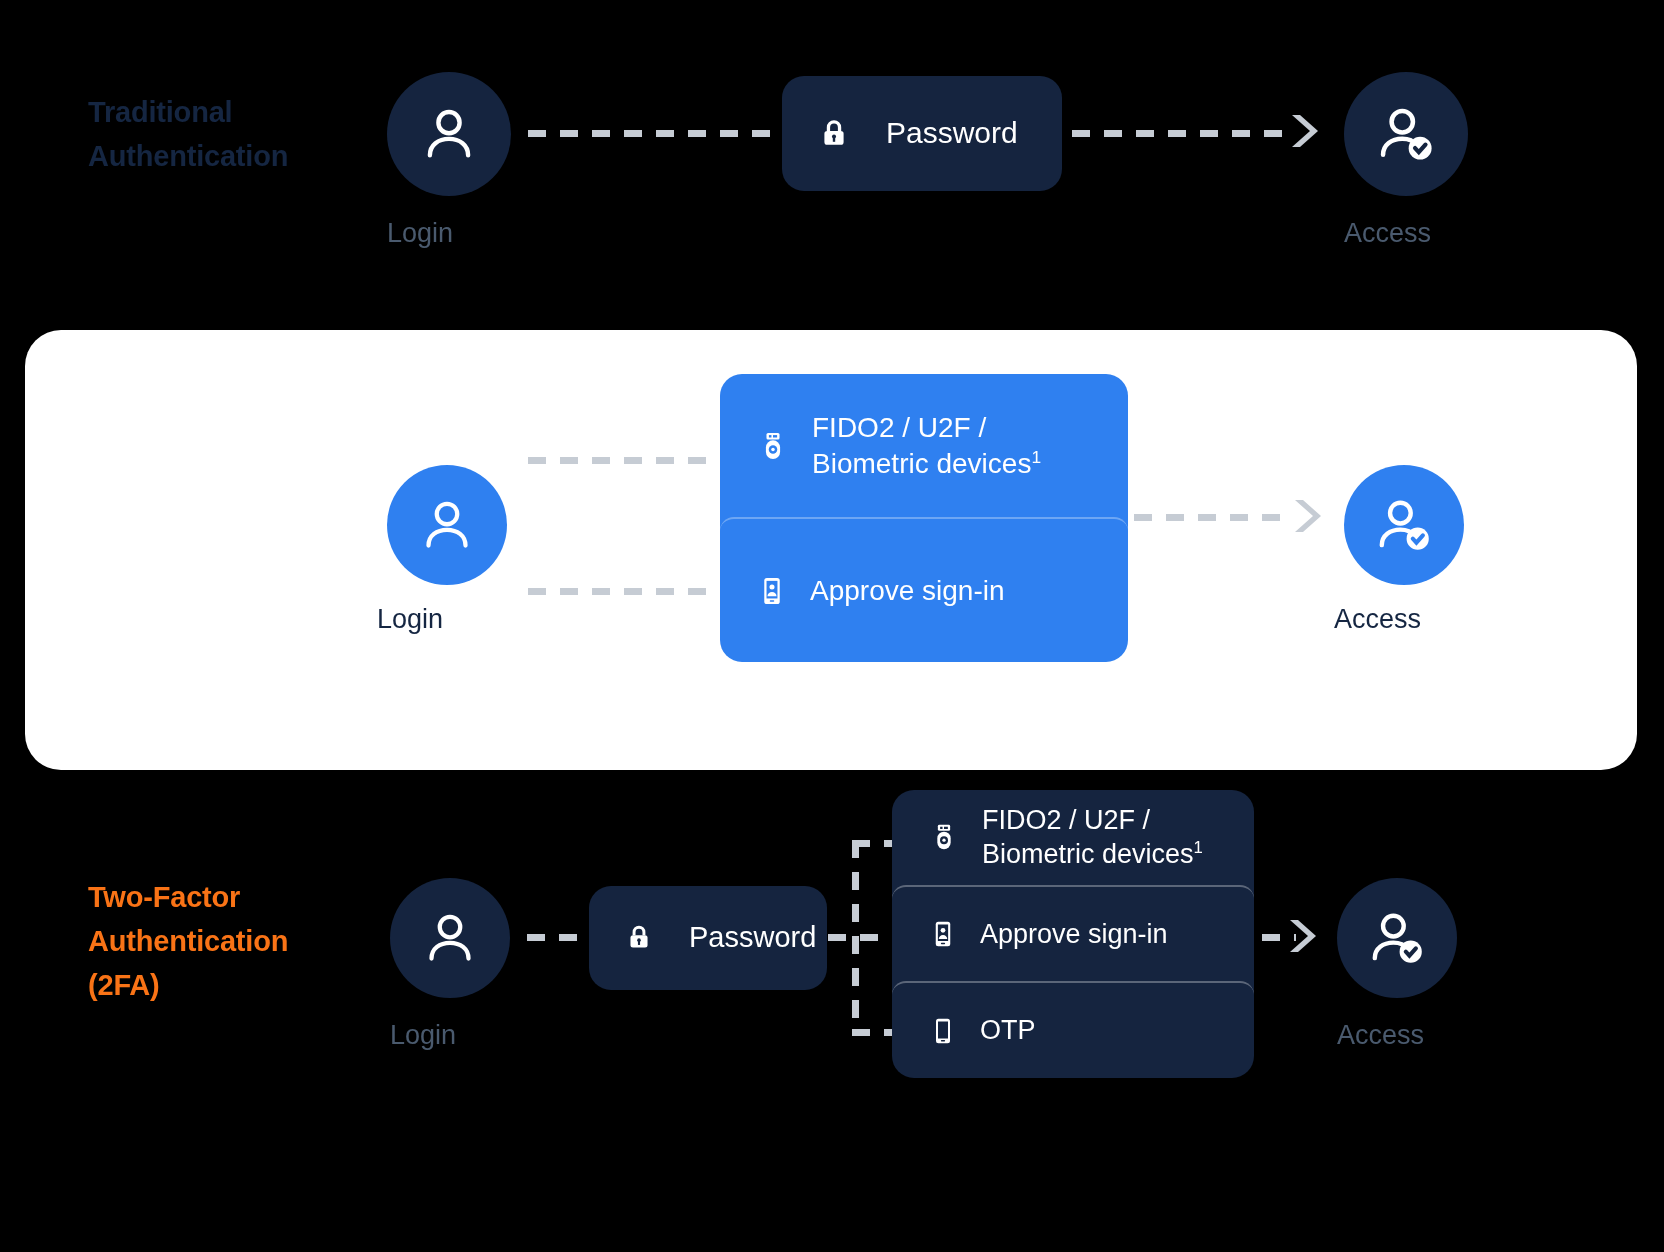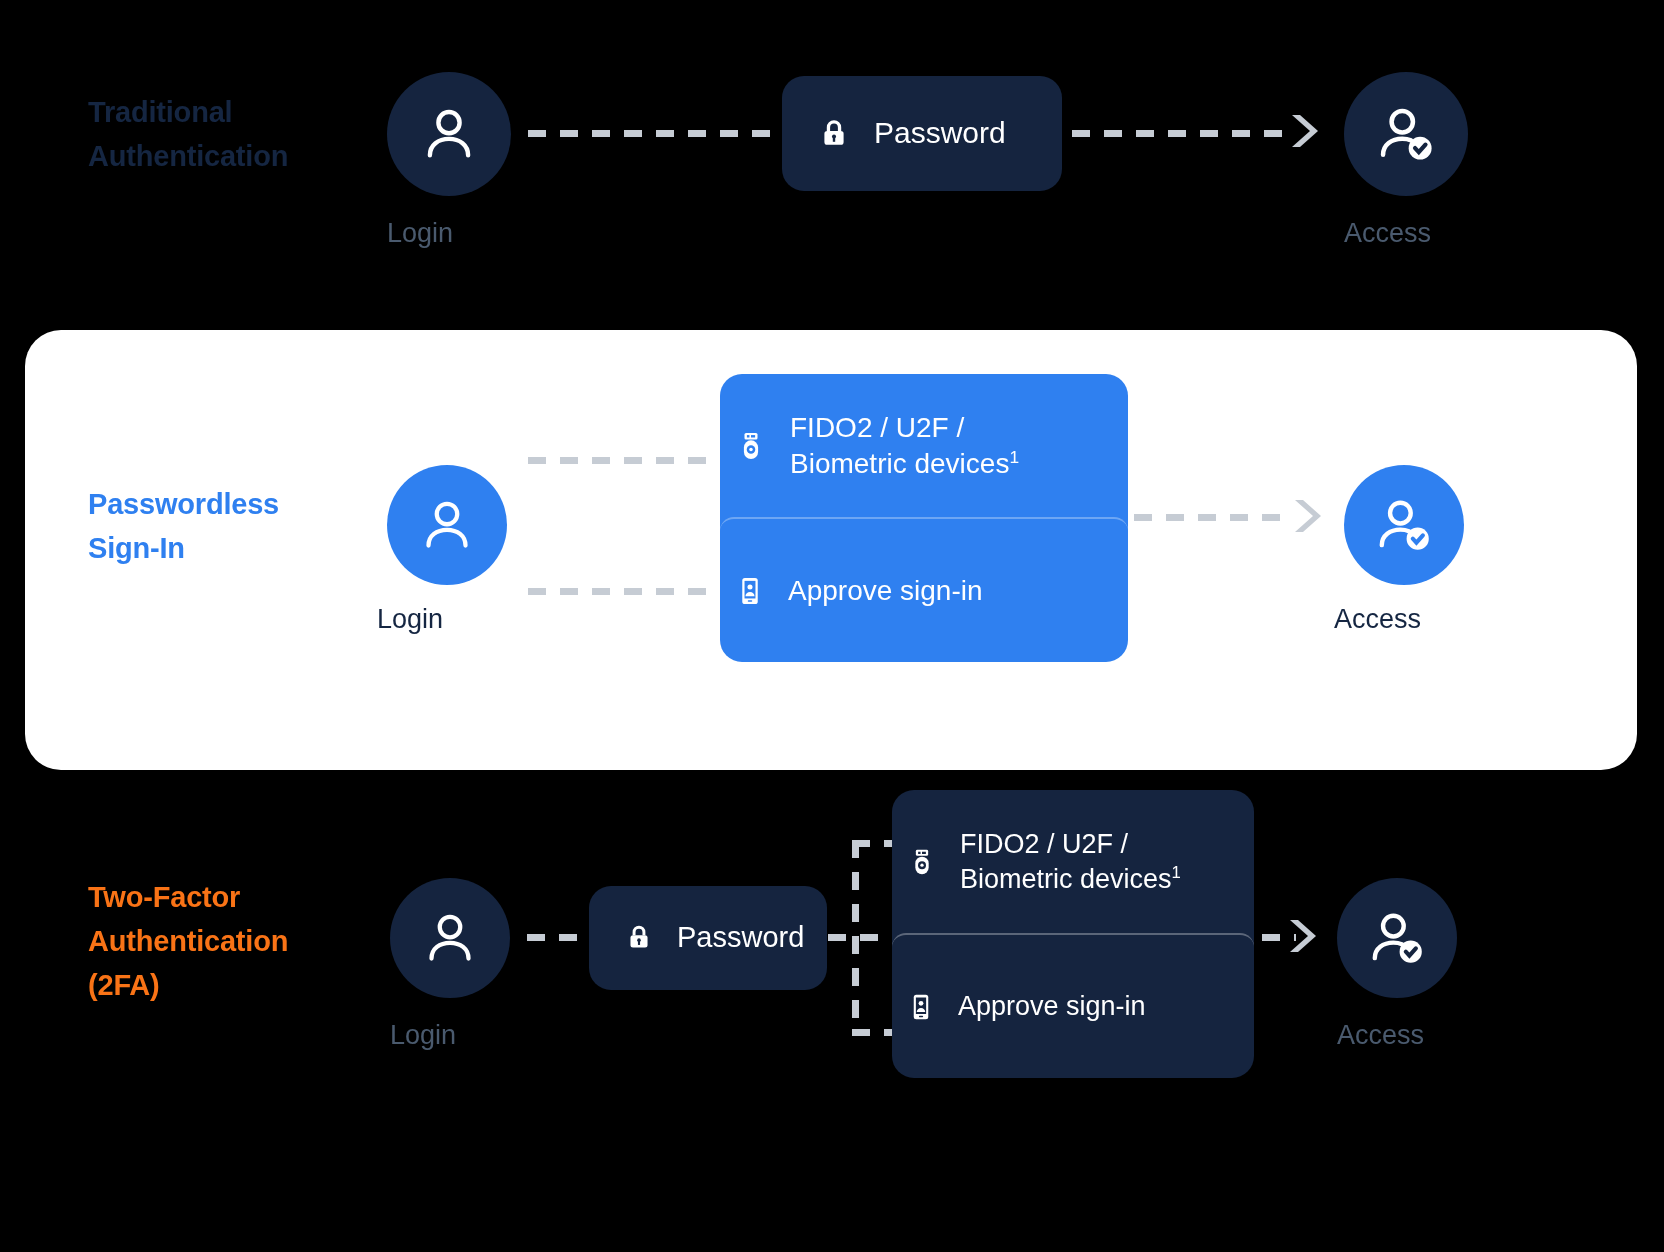--- a/index.html
+++ b/index.html
@@ -60,31 +60,31 @@
     flex-direction: column;
     justify-content: center;
   }
   .box.dark { background: #15243f; }
   .box.blue { background: #2f80f0; }
 
   .opt-row {
     display: flex;
     align-items: center;
     gap: 22px;
-    padding: 0 14px;
+    padding: 0 36px;
     flex: 1 1 0;
     color: #ffffff;
   }
   .opt-row + .opt-row { border-top: 2px solid rgba(255,255,255,0.30); border-radius: 14px; }
   .opt-icon { flex: 0 0 auto; display: flex; align-items: center; justify-content: center; }
   .opt-text { font-size: 28px; line-height: 1.28; white-space: pre-line; }
   .opt-text sup { font-size: 0.62em; vertical-align: super; line-height: 0; }
 
   .single-row {
-    display: flex; align-items: center; gap: 22px;
+    display: flex; align-items: center; gap: 34px;
     padding: 0 34px; height: 100%;
     color: #ffffff;
   }
 
   
   .dash-h {
     position: absolute;
     height: 7px;
     background-image: linear-gradient(to right, #c6ccd4 0 18px, transparent 18px 32px);
     background-size: 32px 7px;
@@ -147,22 +147,20 @@
       <svg width="64" height="64" viewBox="0 0 24 24" fill="none" stroke="#ffffff" stroke-width="1.7" stroke-linecap="round">
         <circle cx="10.6" cy="7.4" r="4.0"></circle>
         <path d="M3.4 19.8c0-3.8 3.2-6.0 7.2-6.0 1.2 0 2.3.2 3.3.6"></path>
         <circle cx="17.3" cy="17.3" r="4.3" fill="#ffffff" stroke="none"></circle>
         <path d="M15.4 17.3l1.4 1.5 2.5-2.8" stroke="#15243f" stroke-width="1.6" fill="none"></path>
       </svg>
     </span>
   </div>
   <div class="node-caption cap-muted" style="left:1344px; top:218px; width:124px;">Access</div>
 
-  <div class="row-label" id="label-passwordless">Passwordless
-Sign-In</div>
 
   <div class="avatar blue" style="left:387px; top:465px; width:120px; height:120px;">
     <span>
       <svg width="60" height="60" viewBox="0 0 24 24" fill="none" stroke="#ffffff" stroke-width="1.7" stroke-linecap="round">
         <circle cx="12" cy="7.6" r="4.1"></circle>
         <path d="M4.6 20.2c0-4.0 3.3-6.3 7.4-6.3s7.4 2.3 7.4 6.3"></path>
       </svg>
     </span>
   </div>
   <div class="node-caption cap-dark" style="left:377px; top:604px; width:140px;">Login</div>
@@ -273,20 +271,30 @@
         <svg width="30" height="30" viewBox="0 0 24 24" fill="#ffffff">
           <rect x="6.2" y="2.2" width="11.6" height="19.6" rx="2.0"></rect>
           <rect x="7.9" y="4.4" width="8.2" height="13.2" fill="#15243f"></rect>
           <circle cx="12" cy="9.0" r="1.9" fill="#ffffff"></circle>
           <path d="M8.6 16.0c0-2.0 1.5-3.3 3.4-3.3s3.4 1.3 3.4 3.3z" fill="#ffffff"></path>
           <rect x="10.3" y="19.0" width="3.4" height="1.1" rx="0.55" fill="#15243f"></rect>
         </svg>
       </span>
       <span class="opt-text" style="font-size:27px;">Approve sign-in</span>
     </div>
+    <div class="opt-row">
+      <span class="opt-icon">
+        <svg width="30" height="30" viewBox="0 0 24 24" fill="#ffffff">
+          <rect x="6.4" y="2.2" width="11.2" height="19.6" rx="2.0"></rect>
+          <rect x="8.0" y="4.4" width="8.0" height="13.6" fill="#15243f"></rect>
+          <rect x="10.3" y="19.2" width="3.4" height="1.1" rx="0.55" fill="#15243f"></rect>
+        </svg>
+      </span>
+      <span class="opt-text" style="font-size:27px;">OTP</span>
+    </div>
   </div>
 
   <div class="dash-h" style="left:1262px; top:934px; width:34px;"></div>
   <span class="arrow-head" style="left:1286px; top:918px;">
     <svg width="30" height="36" viewBox="0 0 30 36">
         <path d="M4 2 L22 18 L4 34 L12 34 L30 18 L12 2 Z" fill="#c6ccd4"></path>
       </svg>
   </span>
 
   <div class="avatar dark" style="left:1337px; top:878px; width:120px; height:120px;">

